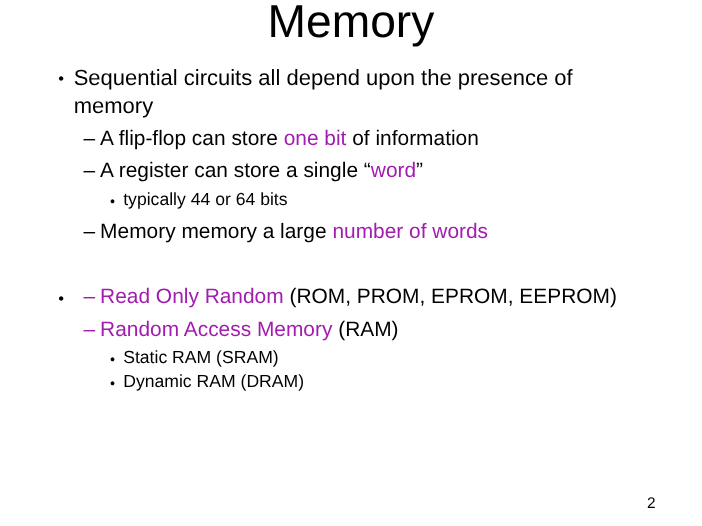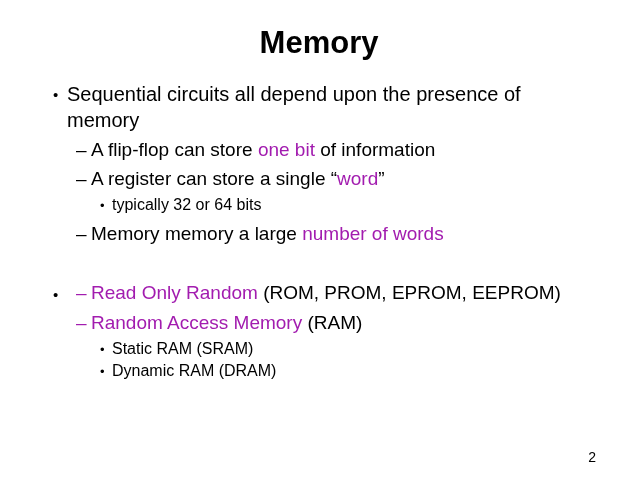--- a/index.html
+++ b/index.html
@@ -10,25 +10,24 @@
   .slide {
     position: relative;
     width: 638px;
     height: 478px;
     background: #ffffff;
     color: #000000;
     font-family: "Liberation Sans", "DejaVu Sans", sans-serif;
     overflow: hidden;
   }
   .title {
-    padding-top: 23px;
     text-align: center;
-    font-size: 31px;
+    font-size: 42px;
     line-height: 40px;
-    font-weight: 700;
+    font-weight: 400;
   }
   .line {
     position: relative;
   }
   
   .l1 {
     font-size: 20px;
     line-height: 26px;
     padding-left: 67px;
     padding-right: 95px;
@@ -101,21 +100,21 @@
     <span>A flip-flop can store </span><span class="accent">one bit</span><span> of information</span>
   </div>
 
   <div class="line l2 b3">
     <span class="marker">–</span>
     <span>A register can store a single “</span><span class="accent">word</span><span>”</span>
   </div>
 
   <div class="line l3 b4">
     <span class="marker">•</span>
-    <span>typically 32 or 64 bits</span>
+    <span>typically 44 or 64 bits</span>
   </div>
 
   <div class="line l2 b5">
     <span class="marker">–</span>
     <span>Memory memory a large </span><span class="accent">number of words</span>
   </div>
 
   <div class="line l1 b6">
     <span class="marker">•</span>
   </div>

